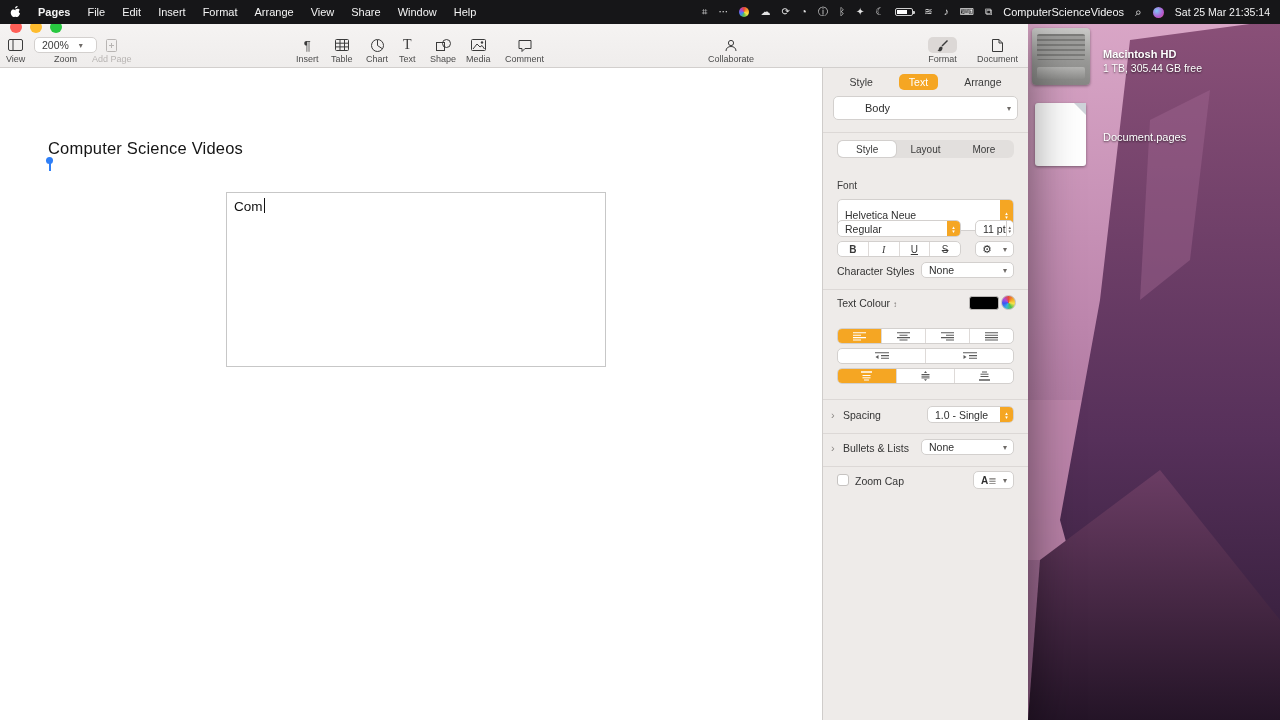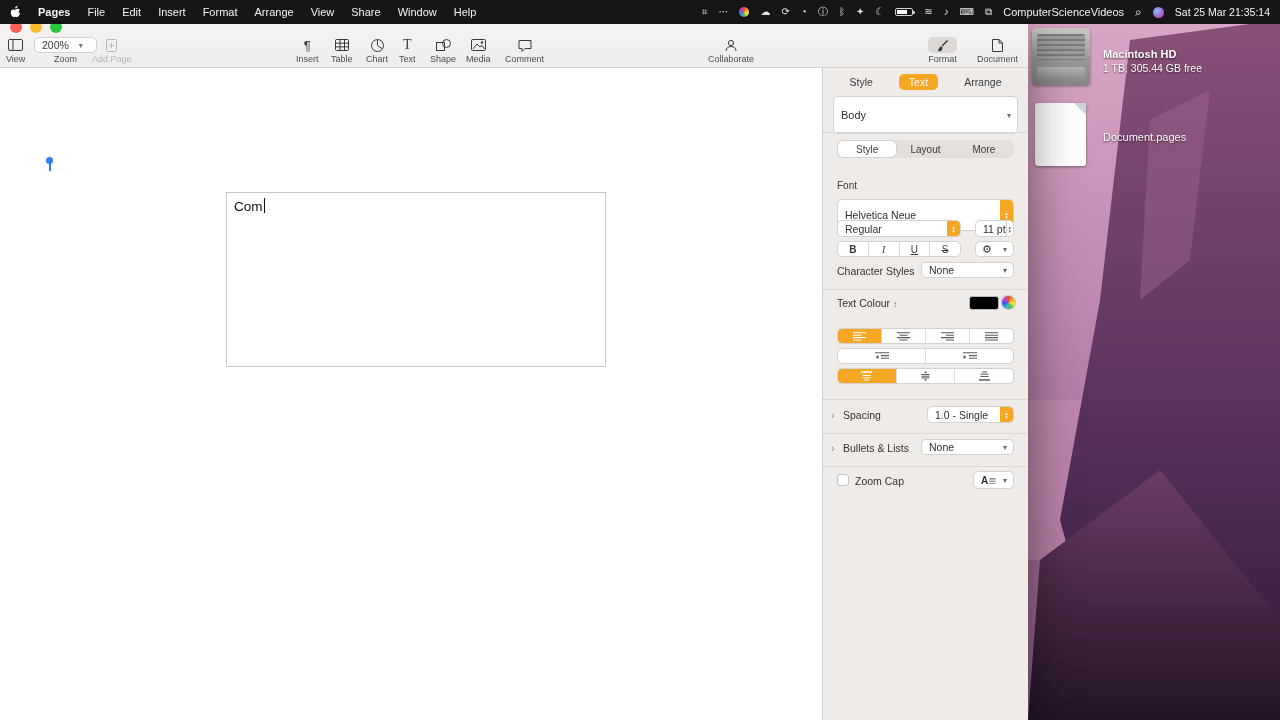--- a/index.html
+++ b/index.html
@@ -318,35 +318,36 @@
               <path d="M0.5 0.5 h6.5 l3.5 3.5 v8.5 h-10 z" fill="none" stroke="#3a3a3a"></path>
               <path d="M7 0.5 v3.5 h3.5" fill="none" stroke="#3a3a3a"></path>
             </svg>
         </span>
         <span class="lbl">Document</span>
       </div>
     </div>
   </div>
 
   <div class="canvas">
+    <div class="heading">Computer Science Videos</div>
     <div class="pin"></div>
     <div class="textbox">
       <div class="textbox-text"><span>Com</span><span class="caret"></span></div>
     </div>
   </div>
 
   <div class="inspector">
 
     <div class="insp-tabs">
       <span class="insp-tab">Style</span>
       <span class="insp-tab active">Text</span>
       <span class="insp-tab">Arrange</span>
     </div>
 
-    <div class="ctrl" style="left:10px;right:10px;top:28px;height:38px;">
+    <div class="ctrl" style="left:10px;right:10px;top:28px;height:24px;padding-left:24px;">
       <span class="val" style="font-size:11px;">Body</span>
       <span class="chev">▾</span>
     </div>
 
     <div class="divider" style="top:64px;"></div>
 
     <div class="sub-seg">
       <span class="s active">Style</span>
       <span class="s">Layout</span>
       <span class="s">More</span>

